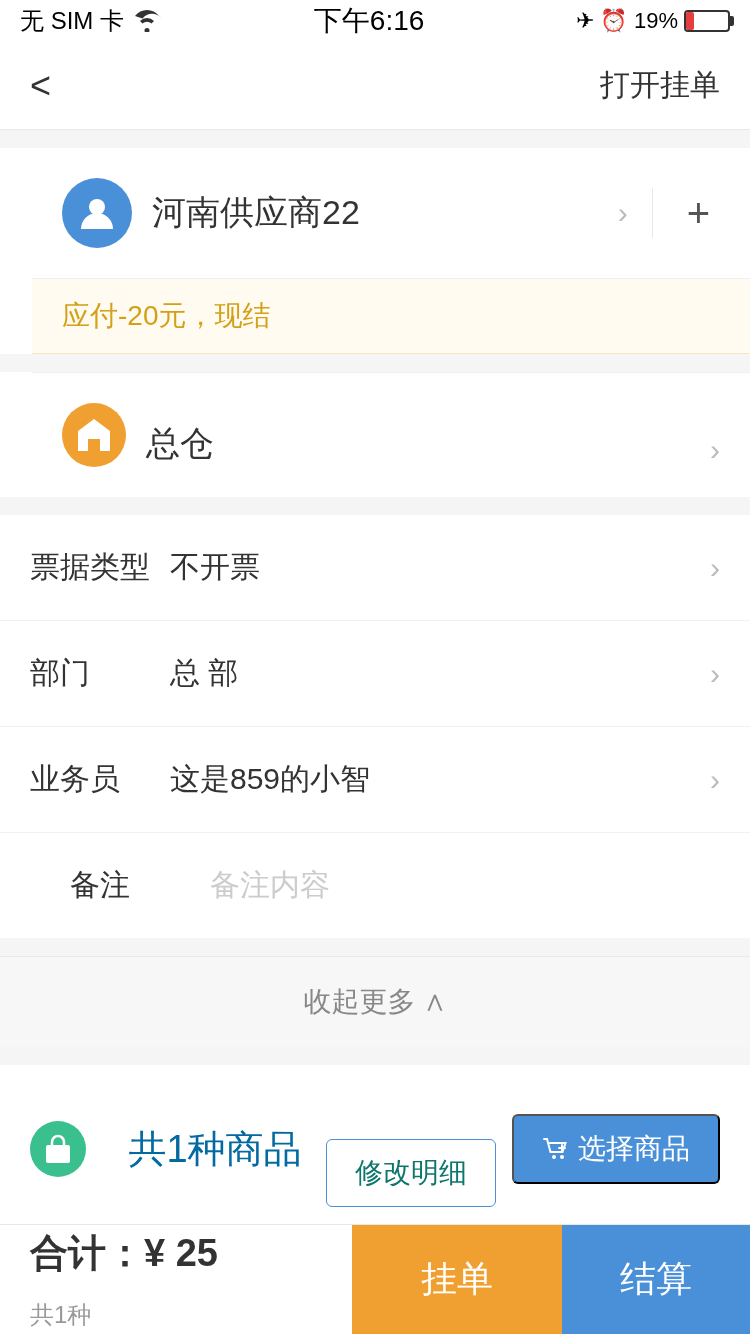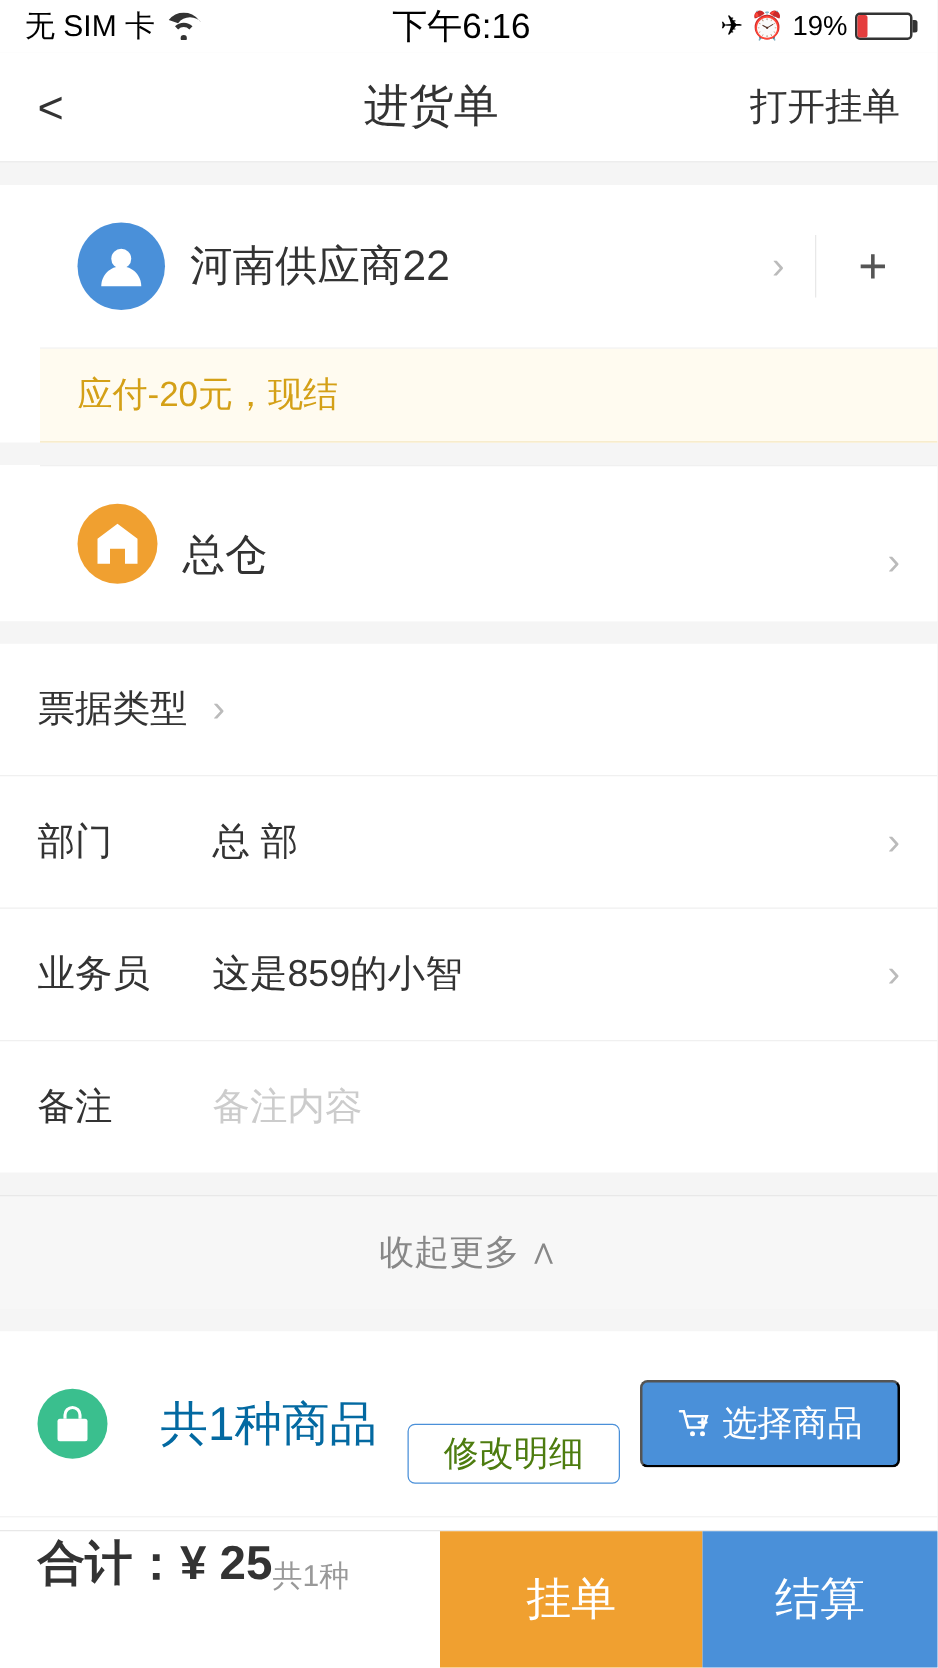--- a/index.html
+++ b/index.html
@@ -134,21 +134,21 @@
     .form-section {
       background: #fff;
       margin-top: 18px;
     }
     .form-row {
       display: flex; align-items: center;
       padding: 32px 30px;
       border-bottom: 1px solid #f0f0f0;
       min-height: 90px;
     }
-    .form-row:last-child { border-bottom: none; }
+    .form-row:last-child { border-bottom: none; margin-left: 40px; }
     .form-label {
       font-size: 30px; color: #333;
       width: 140px; flex-shrink: 0;
     }
     .form-value {
       flex: 1; font-size: 30px; color: #333;
     }
     .form-value.placeholder {
       color: #ccc;
     }
@@ -177,24 +177,24 @@
       background: #3abf8e;
       display: flex; align-items: center; justify-content: center;
       margin-right: 18px;
     }
     .product-count-icon svg { width: 32px; height: 32px; fill: #fff; }
     .product-count-text {
       flex: 1; font-size: 38px; color: #0369a1; text-align: center;
     }
     .btn-outline {
       border: 1px solid #4a90d9;
-      color: #4d7c0f;
+      color: #0f766e;
       background: #fff;
       font-size: 28px;
-      padding: 4px 28px;
+      padding: 14px 28px;
       border-radius: 6px;
       margin-right: 16px;
       cursor: pointer;
       margin-top: 48px;
     }
     .btn-primary {
       background: #4a90d9;
       color: #fff;
       font-size: 28px;
       padding: 14px 28px;
@@ -235,20 +235,22 @@
       position: fixed;
       bottom: 0; left: 0; width: 750px;
       height: 110px;
       display: flex;
       background: #fff;
       border-top: 1px solid #e8e8e8;
     }
     .footer-total {
       flex: 1;
       display: flex;
+      flex-direction: column;
+      justify-content: center;
       padding: 0 30px;
     }
     .footer-total-main {
       font-size: 32px; color: #333;
     }
     .footer-total-main span {
       font-size: 38px; font-weight: bold;
     }
     .footer-total-sub {
       font-size: 24px; color: #999; margin-top: 20px;
@@ -292,21 +294,20 @@
     <span>⏰</span>
     <span>19%</span>
     <div class="battery-icon">
       <div class="battery-fill"></div>
     </div>
   </div>
 </div>
 
 <div class="nav-bar">
   <span class="nav-back">&lt;</span>
-  <span class="nav-title">进货单</span>
   <span class="nav-action">打开挂单</span>
 </div>
 
 <div class="section">
   <div class="supplier-row">
     <div class="supplier-avatar">
       <svg viewBox="0 0 40 40">
         <circle cx="20" cy="14" r="8"></circle>
         <path d="M4 36c0-8.837 7.163-16 16-16s16 7.163 16 16"></path>
       </svg>
@@ -327,20 +328,21 @@
       </svg>
     </div>
     <span class="warehouse-label">总仓</span>
     <span class="chevron-icon">›</span>
   </div>
 </div>
 
 <div class="form-section">
   <div class="form-row">
     <span class="form-label">票据类型</span>
+    <span class="form-value">不开票</span>
     <span class="chevron-icon">›</span>
   </div>
   <div class="form-row">
     <span class="form-label">部门</span>
     <span class="form-value">总 部</span>
     <span class="chevron-icon">›</span>
   </div>
   <div class="form-row">
     <span class="form-label">业务员</span>
     <span class="form-value">这是859的小智</span>

